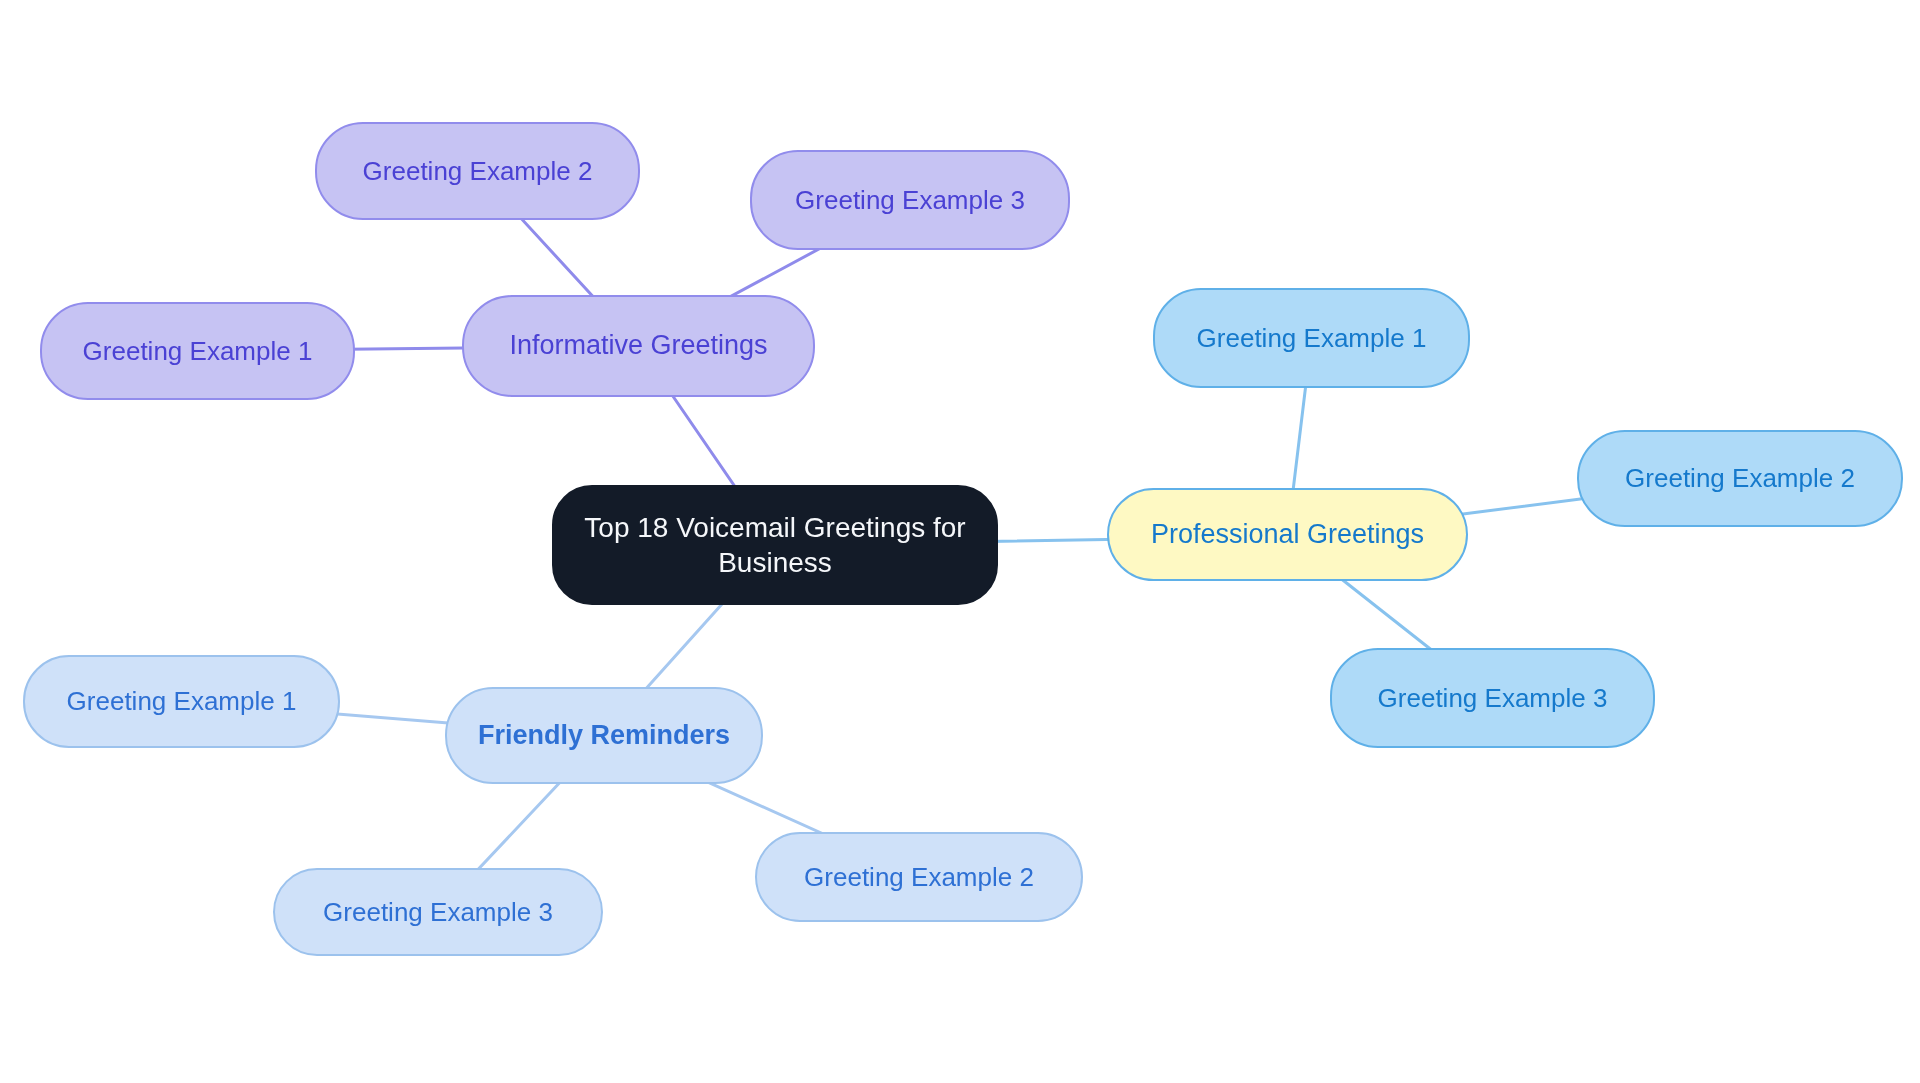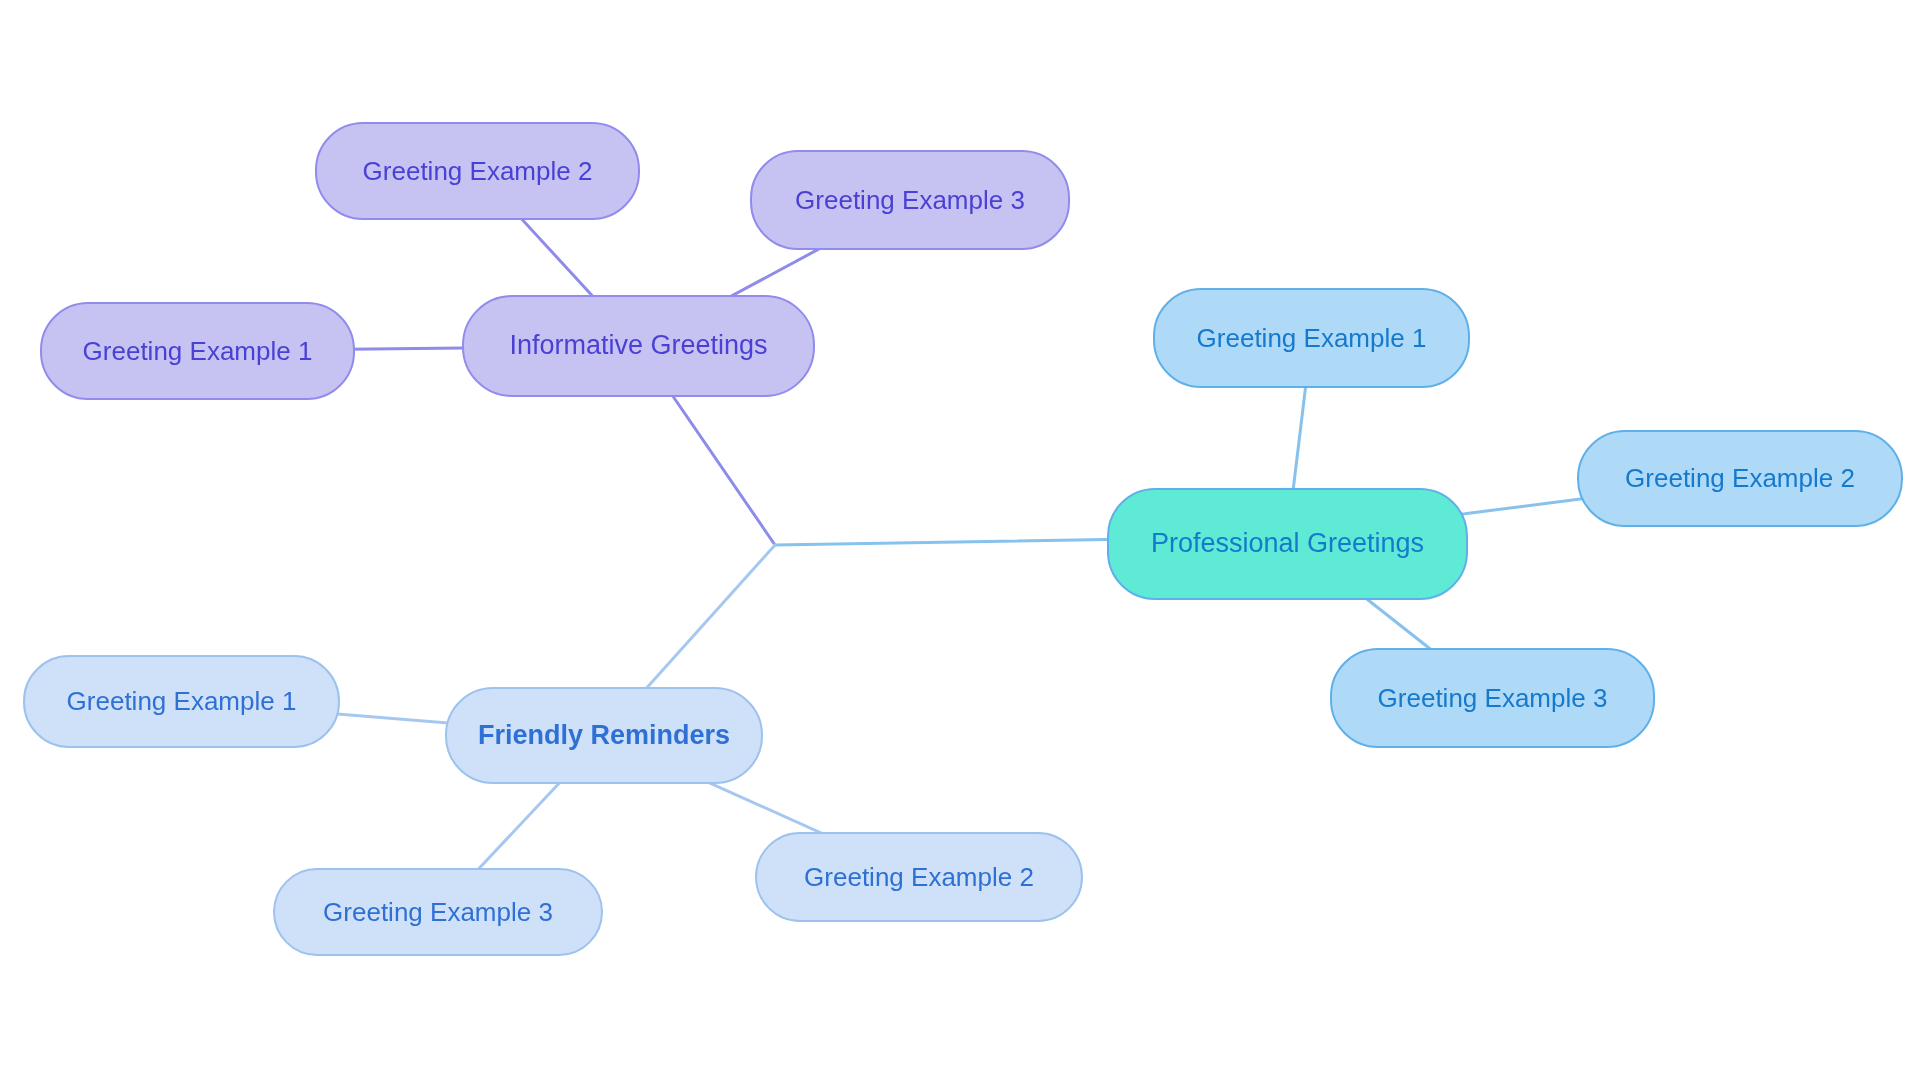--- a/index.html
+++ b/index.html
@@ -57,33 +57,36 @@
       <line x1="477.5" y1="171" x2="638.5" y2="346" stroke="#8f8beb" stroke-width="3" stroke-linecap="round"></line>
       <line x1="910" y1="200" x2="638.5" y2="346" stroke="#8f8beb" stroke-width="3" stroke-linecap="round"></line>
       <line x1="1311.5" y1="338" x2="1287.5" y2="536.5" stroke="#87c2ee" stroke-width="3" stroke-linecap="round"></line>
       <line x1="1740" y1="478.5" x2="1287.5" y2="536.5" stroke="#87c2ee" stroke-width="3" stroke-linecap="round"></line>
       <line x1="1492.5" y1="698" x2="1287.5" y2="536.5" stroke="#87c2ee" stroke-width="3" stroke-linecap="round"></line>
       <line x1="181.5" y1="701.5" x2="604" y2="735.5" stroke="#a6c8f0" stroke-width="3" stroke-linecap="round"></line>
       <line x1="919" y1="877" x2="604" y2="735.5" stroke="#a6c8f0" stroke-width="3" stroke-linecap="round"></line>
       <line x1="438" y1="912" x2="604" y2="735.5" stroke="#a6c8f0" stroke-width="3" stroke-linecap="round"></line>
     </svg>
   <div class="nodes-layer">
+      <div class="node" style="left: 552px; top: 485px; width: 446px; height: 120px; background: rgb(19, 27, 40); border-color: rgb(19, 27, 40); border-radius: 40px; color: rgb(245, 247, 250); font-size: 28px;">
+        <span>Top 18 Voicemail Greetings for Business</span>
+      </div>
       <div class="node" style="left: 462px; top: 295px; width: 353px; height: 102px; background: rgb(198, 195, 243); border-color: rgb(145, 140, 236); border-radius: 50px; color: rgb(74, 65, 212); font-size: 27px; text-align: center;">
         <span>Informative Greetings</span>
       </div>
       <div class="node" style="left: 40px; top: 302px; width: 315px; height: 98px; background: rgb(198, 195, 243); border-color: rgb(145, 140, 236); border-radius: 48px; color: rgb(74, 65, 212); font-size: 26px;">
         <span>Greeting Example 1</span>
       </div>
       <div class="node" style="left: 315px; top: 122px; width: 325px; height: 98px; background: rgb(198, 195, 243); border-color: rgb(145, 140, 236); border-radius: 48px; color: rgb(74, 65, 212); font-size: 26px;">
         <span>Greeting Example 2</span>
       </div>
       <div class="node" style="left: 750px; top: 150px; width: 320px; height: 100px; background: rgb(198, 195, 243); border-color: rgb(145, 140, 236); border-radius: 48px; color: rgb(74, 65, 212); font-size: 26px;">
         <span>Greeting Example 3</span>
       </div>
-      <div class="node" style="left: 1107px; top: 488px; width: 361px; height: 112px; background: #5eead4; border-color: rgb(95, 176, 232); border-radius: 48px; color: rgb(21, 121, 204); font-size: 27px;">
+      <div class="node" style="left: 1107px; top: 488px; width: 361px; height: 93px; background: #fef9c3; border-color: rgb(95, 176, 232); border-radius: 48px; color: rgb(21, 121, 204); font-size: 27px;">
         <span>Professional Greetings</span>
       </div>
       <div class="node" style="left: 1153px; top: 288px; width: 317px; height: 100px; background: rgb(174, 218, 248); border-color: rgb(95, 176, 232); border-radius: 48px; color: rgb(21, 121, 204); font-size: 26px;">
         <span>Greeting Example 1</span>
       </div>
       <div class="node" style="left: 1577px; top: 430px; width: 326px; height: 97px; background: rgb(174, 218, 248); border-color: rgb(95, 176, 232); border-radius: 48px; color: rgb(21, 121, 204); font-size: 26px;">
         <span>Greeting Example 2</span>
       </div>
       <div class="node" style="left: 1330px; top: 648px; width: 325px; height: 100px; background: rgb(174, 218, 248); border-color: rgb(95, 176, 232); border-radius: 48px; color: rgb(21, 121, 204); font-size: 26px;">
         <span>Greeting Example 3</span>

